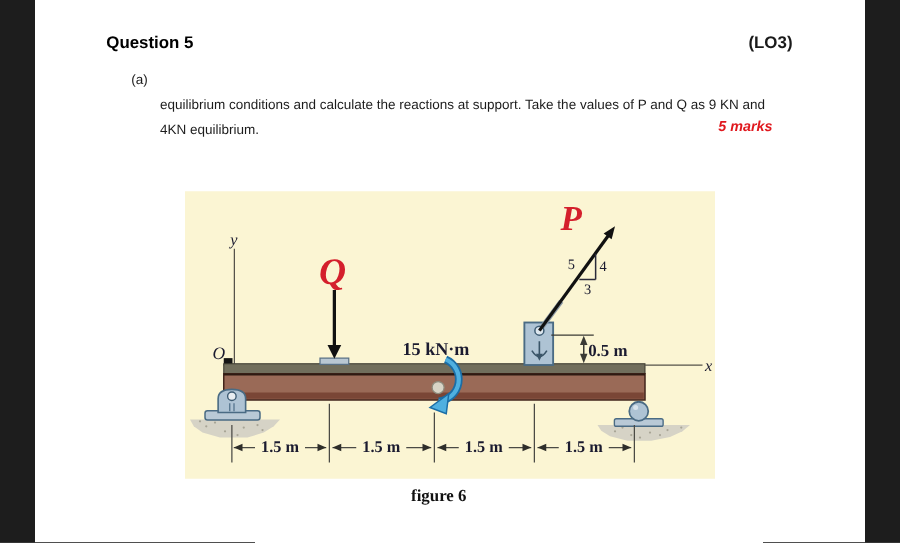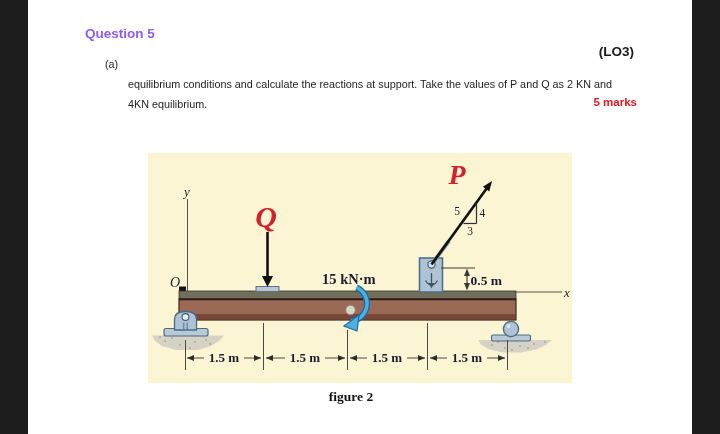--- a/index.html
+++ b/index.html
@@ -4,32 +4,32 @@
 <style>
   html,body{margin:0;padding:0;background:#000;}
   .stage{
     position:relative;width:720px;height:434px;overflow:hidden;
     background:#1d1d1d;font-family:"Liberation Sans",sans-serif;
   }
   .page{
     position:absolute;left:28px;top:0;width:664px;height:434px;background:#ffffff;
   }
   .q-title{
-    position:absolute;left:57px;top:26px;font-size:13.5px;font-weight:700;color:#8b5cf6;text-align:center;
+    position:absolute;left:57px;top:26px;font-size:13.5px;font-weight:700;color:#000000;text-align:center;
   }
   .lo-tag{
-    position:absolute;right:58px;top:26px;font-size:13.5px;font-weight:700;color:#1a1a1a;margin-top:18px;
+    position:absolute;right:58px;top:26px;font-size:13.5px;font-weight:700;color:#1a1a1a;
   }
   .body-line{
     position:absolute;left:100px;width:512px;font-size:10.8px;line-height:14px;color:#1c1c1c;
   }
   .item-label{position:absolute;left:-23px;top:0;}
   .marks{
-    position:absolute;right:55px;top:96px;font-size:11.5px;font-weight:700;
-    color:#e0181e;
+    position:absolute;right:74px;top:96px;font-size:11.5px;font-weight:700;
+    font-style:italic;color:#e0181e;
   }
   .fig-box{
     position:absolute;left:120px;top:153px;width:424px;height:230px;background:#FBF5D3;
   }
   .fig-box svg{display:block;}
   .fig-caption{
     position:absolute;left:120px;top:389px;width:424px;text-align:center;padding-right:18px;
     box-sizing:border-box;font-family:"Liberation Serif",serif;font-weight:700;
     font-size:13.5px;color:#111;
   }
@@ -45,21 +45,21 @@
 <div class="stage">
   <div class="page">
 
     <div class="q-title">Question 5</div>
     <div class="lo-tag">(LO3)</div>
 
     <div class="body-line" style="top:57px">
       <span class="item-label">(a)</span>
     </div>
     <div class="body-line" style="top:77px">
-      <span>equilibrium conditions and calculate the reactions at support. Take the values of P and Q as 2 KN and</span>
+      <span>equilibrium conditions and calculate the reactions at support. Take the values of P and Q as 9 KN and</span>
     </div>
     <div class="body-line" style="top:97px">
       <span>4KN equilibrium.</span>
     </div>
     <div class="marks">5 marks</div>
 
     <div class="fig-box">
       <svg width="424" height="230" viewBox="148 153 424 230">
 
         <line x1="187.5" y1="199" x2="187.5" y2="291" stroke="#55524a" stroke-width="1"></line>
@@ -181,15 +181,15 @@
           <rect x="367" y="351" width="40" height="13" fill="#FBF5D3"></rect>
           <rect x="447" y="351" width="40" height="13" fill="#FBF5D3"></rect>
           <text x="224" y="361.5" text-anchor="middle" class="t-serif t-bold" font-size="13">1.5 m</text>
           <text x="305" y="361.5" text-anchor="middle" class="t-serif t-bold" font-size="13">1.5 m</text>
           <text x="387" y="361.5" text-anchor="middle" class="t-serif t-bold" font-size="13">1.5 m</text>
           <text x="467" y="361.5" text-anchor="middle" class="t-serif t-bold" font-size="13">1.5 m</text>
         </g>
       </svg>
     </div>
 
-    <div class="fig-caption">figure 2</div>
+    <div class="fig-caption">figure 6</div>
   </div>
 </div>
 
 </body></html>

